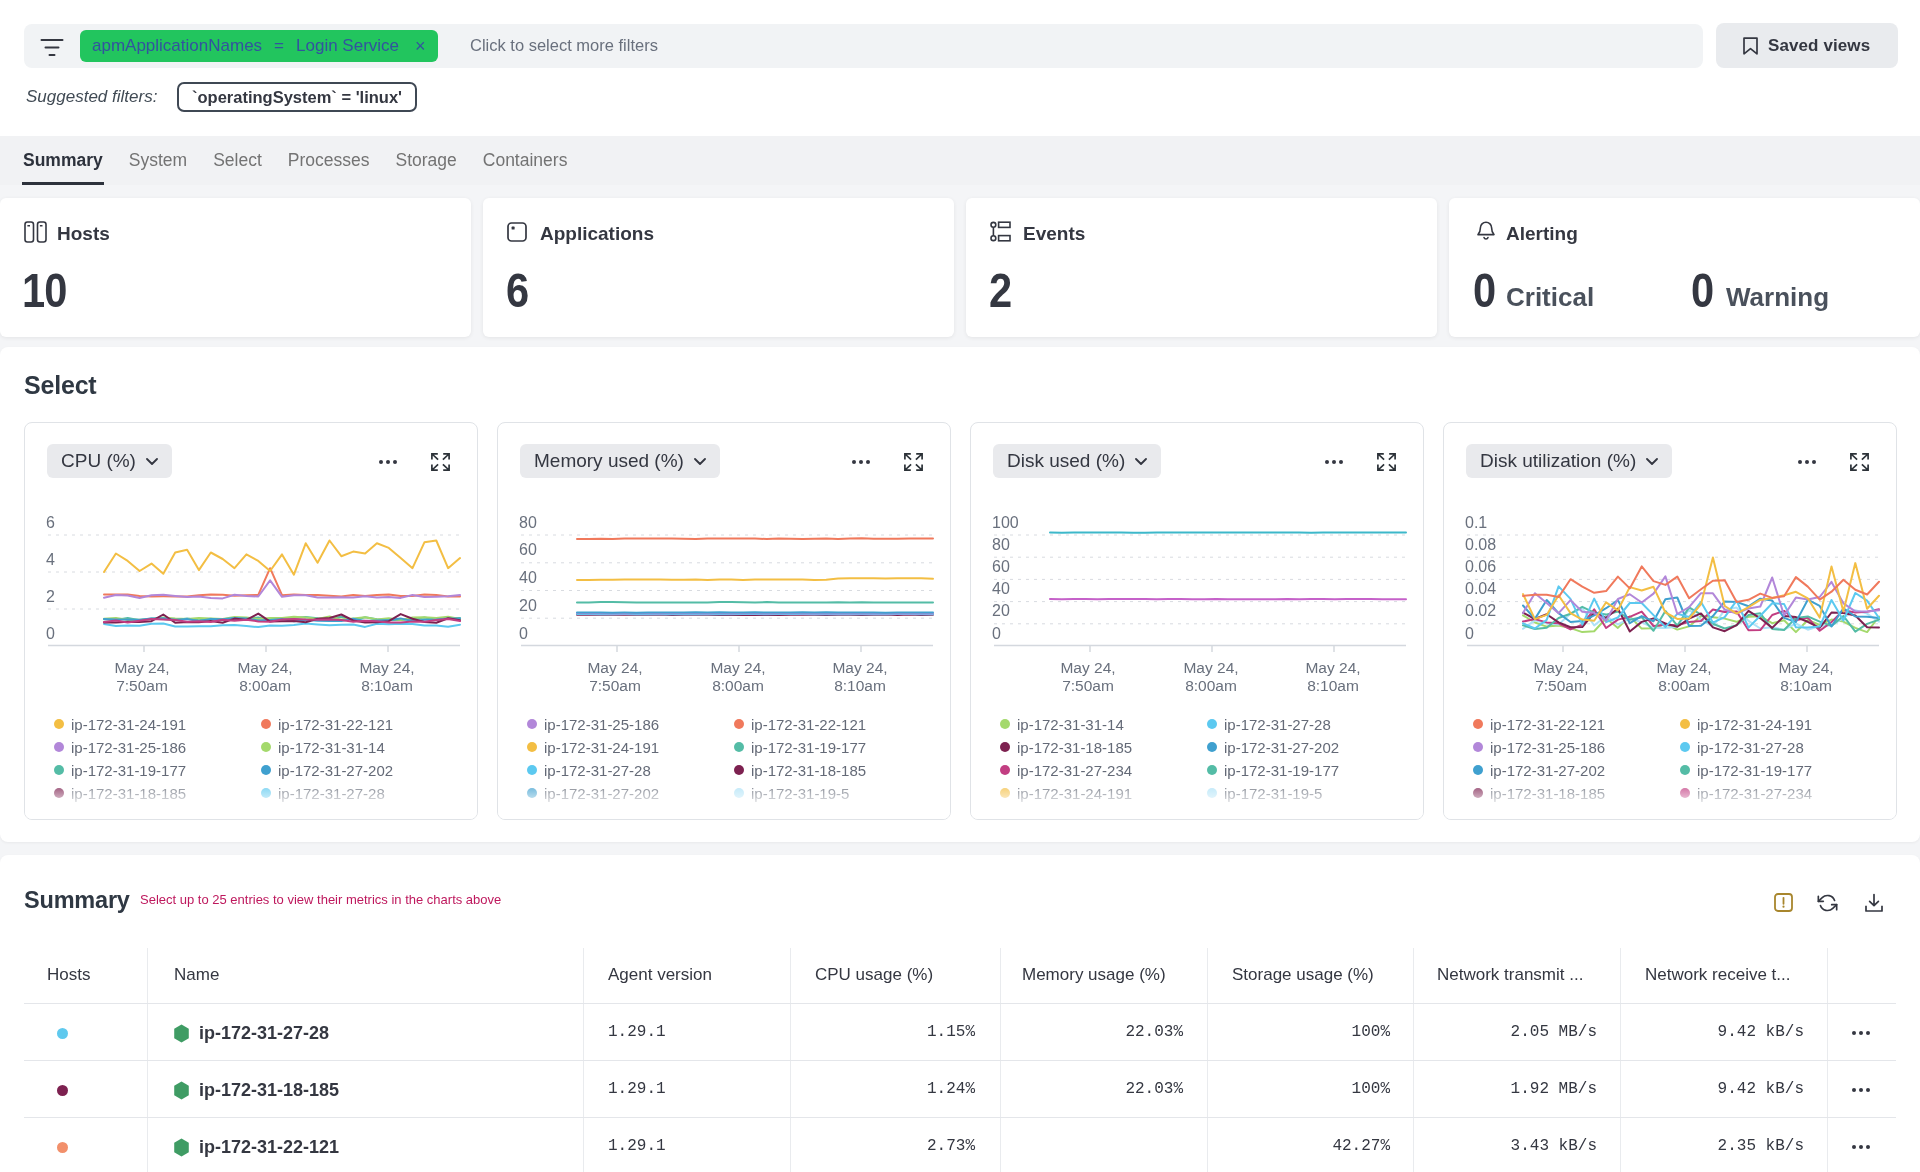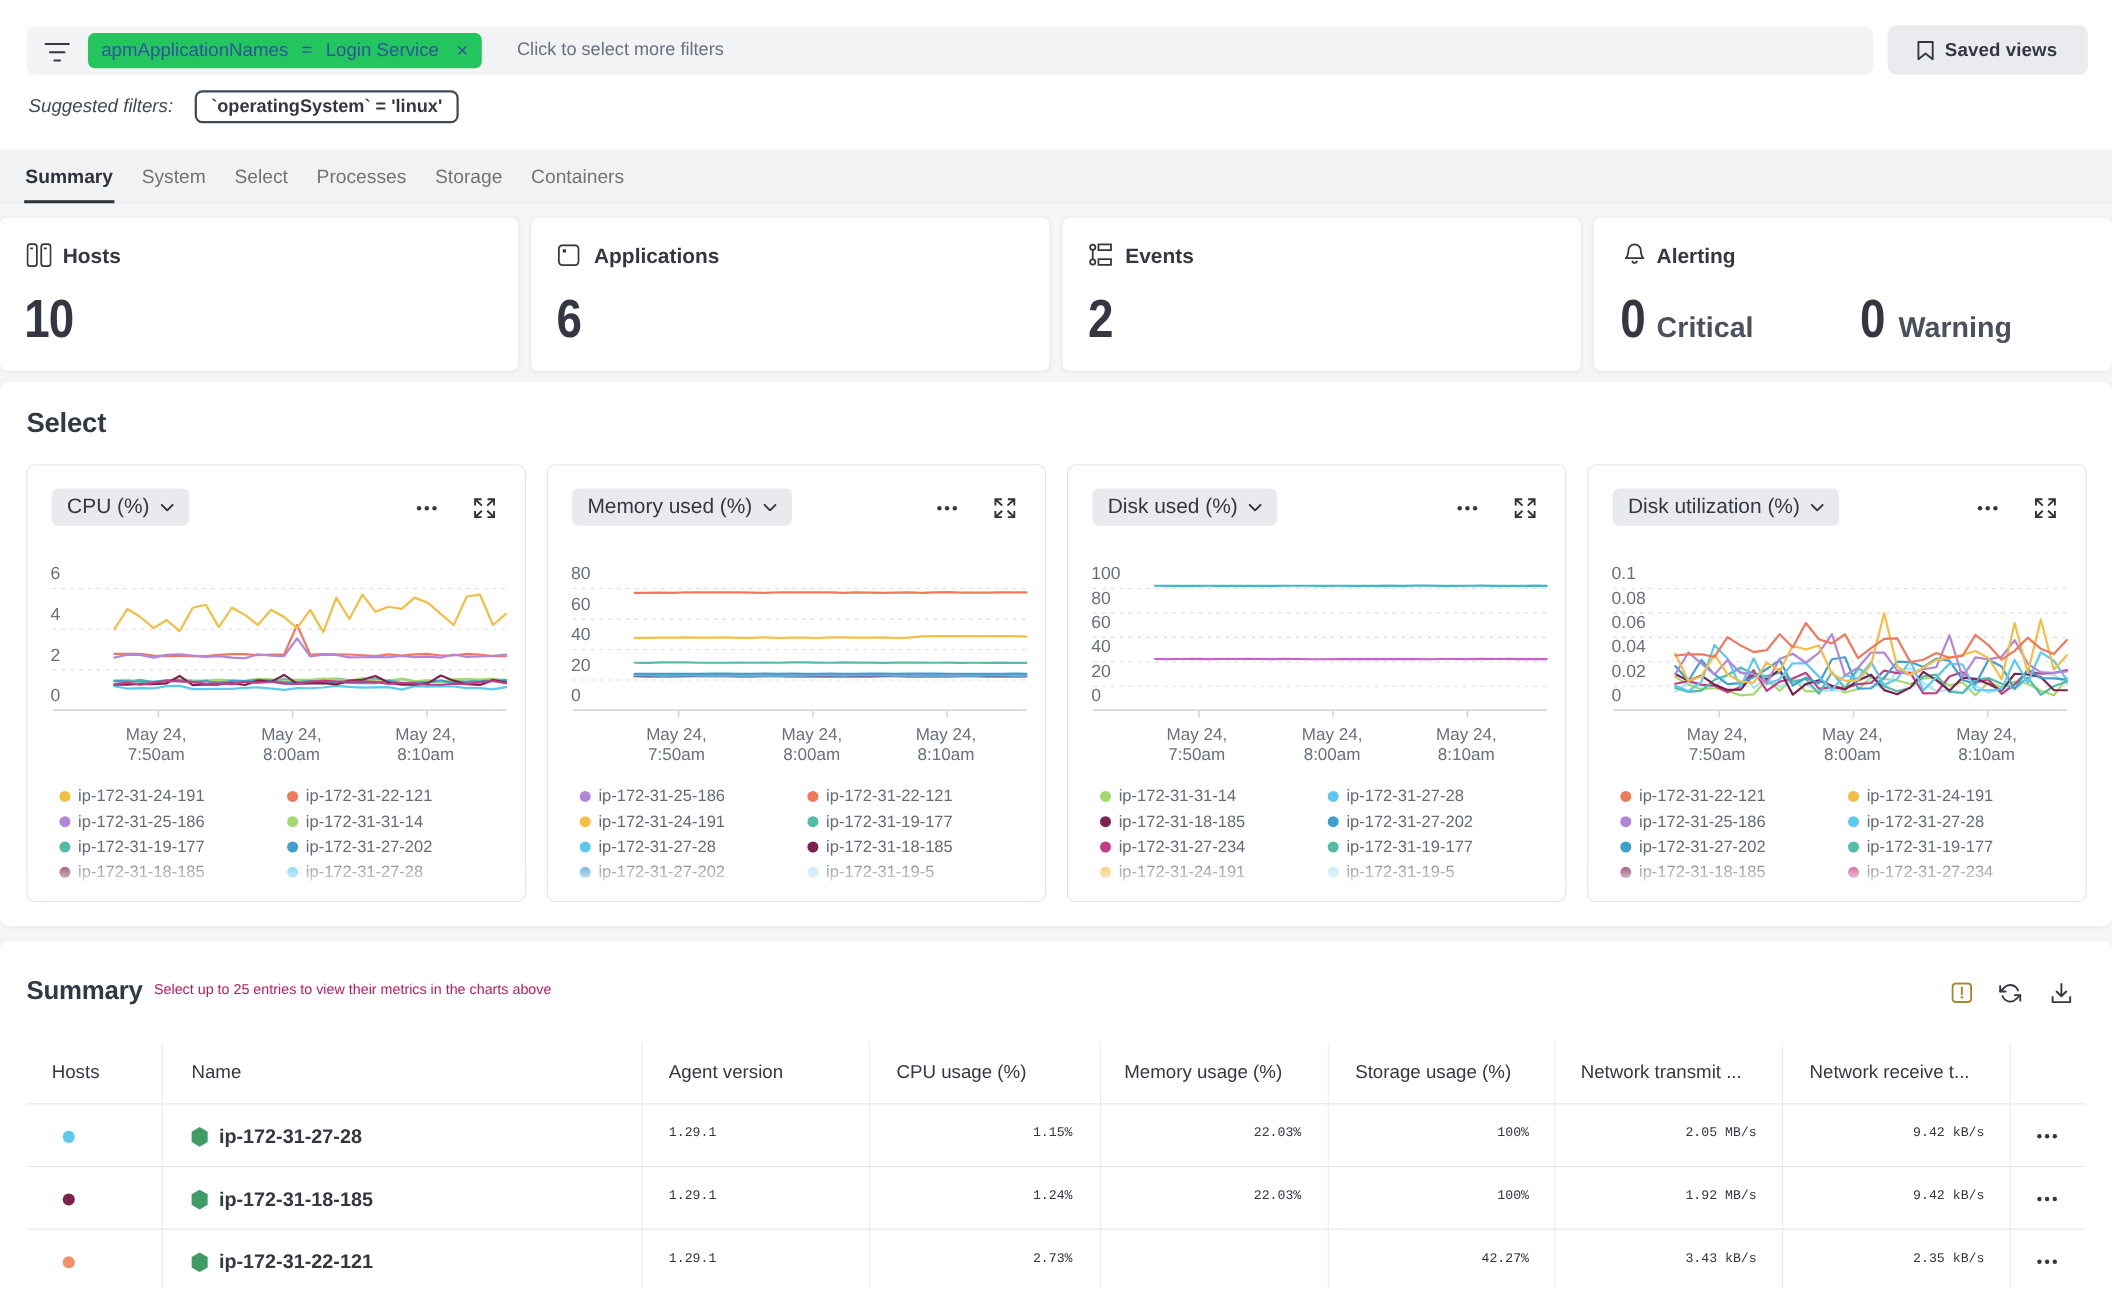--- a/index.html
+++ b/index.html
@@ -26,21 +26,21 @@
 .panel{position:absolute;left:0;width:1920px;background:#fff;box-shadow:0 1px 3px rgba(0,0,0,.05)}
 .mtitle{position:absolute;left:24px;top:371px;font-size:25px;font-weight:700;color:#2f3843;letter-spacing:-.2px}
 .ccard{position:absolute;top:422px;width:454px;height:398px;background:#fff;border:1px solid #e0e3e7;border-radius:8px;overflow:hidden}
 .cpill{position:absolute;left:22px;top:21px;height:34px;background:#e9eaed;border-radius:6px;display:flex;align-items:center;padding:0 14px;font-size:19px;color:#343741}
 .cdots{position:absolute;right:79px;top:36px}
 .cexp{position:absolute;right:26px;top:29px}
 .stitle{position:absolute;left:24px;top:887px;font-size:23.5px;font-weight:700;color:#2f3843;letter-spacing:-.2px}
 .ssub{position:absolute;left:140px;top:892px;font-size:13px;color:#be185d}
 .th{position:absolute;top:965px;font-size:17px;color:#343741;font-weight:500}
 .tname{position:absolute;left:173px;font-size:18px;font-weight:700;color:#343741;height:22px;display:flex;align-items:center;white-space:nowrap}
-.tmono{position:absolute;font-family:"Liberation Mono",monospace;font-size:12px;color:#343741}
+.tmono{position:absolute;font-family:"Liberation Mono",monospace;font-size:16px;color:#343741}
 </style></head>
 <body>
 
 <div class="fbar"></div>
 <div style="position:absolute;left:40px;top:36px">
     <svg width="24" height="23" viewBox="0 0 24 23">
       <g stroke="#343741" stroke-width="2" stroke-linecap="round">
         <path d="M1.5 4h21M5.5 11.5h13M9.5 19h5"></path>
       </g>
     </svg>

